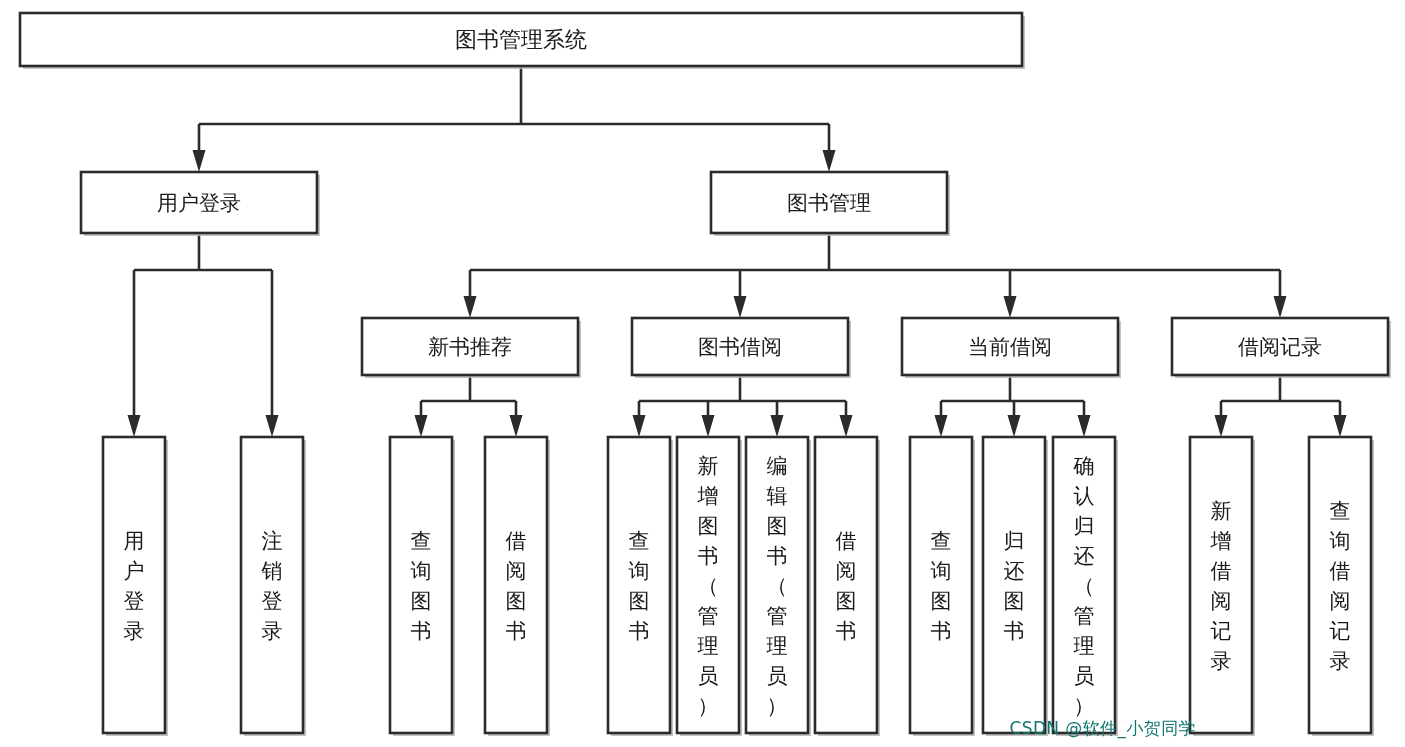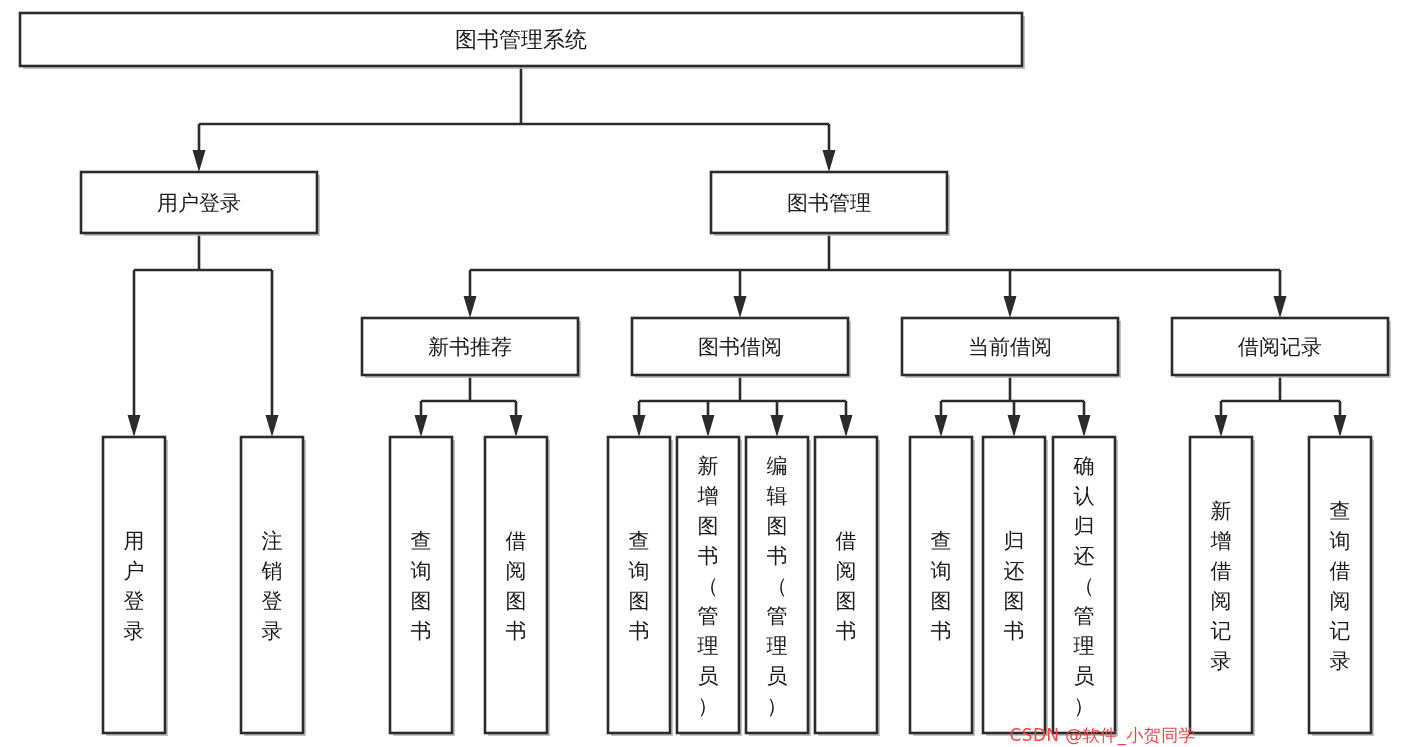--- a/index.html
+++ b/index.html
@@ -58,24 +58,24 @@
     font-family: "DejaVu Sans", "Liberation Sans", sans-serif;
     font-size: 21px;
     text-anchor: middle;
   }
   .root-label {
     font-size: 22px;
   }
   .watermark {
     position: absolute;
     right: 8px;
-    bottom: 0;
+    bottom: 7px;
     font-family: "DejaVu Sans", "Liberation Sans", sans-serif;
     font-size: 17px;
-    color: #ef4444;
+    color: #0f766e;
     letter-spacing: 0.4px;
     white-space: nowrap;
     user-select: none;
   }
 </style>
 </head>
 <body>
 
 <div id="diagram-root">
   <svg class="tree-canvas" viewBox="0 0 1405 747" xmlns="http://www.w3.org/2000/svg">

